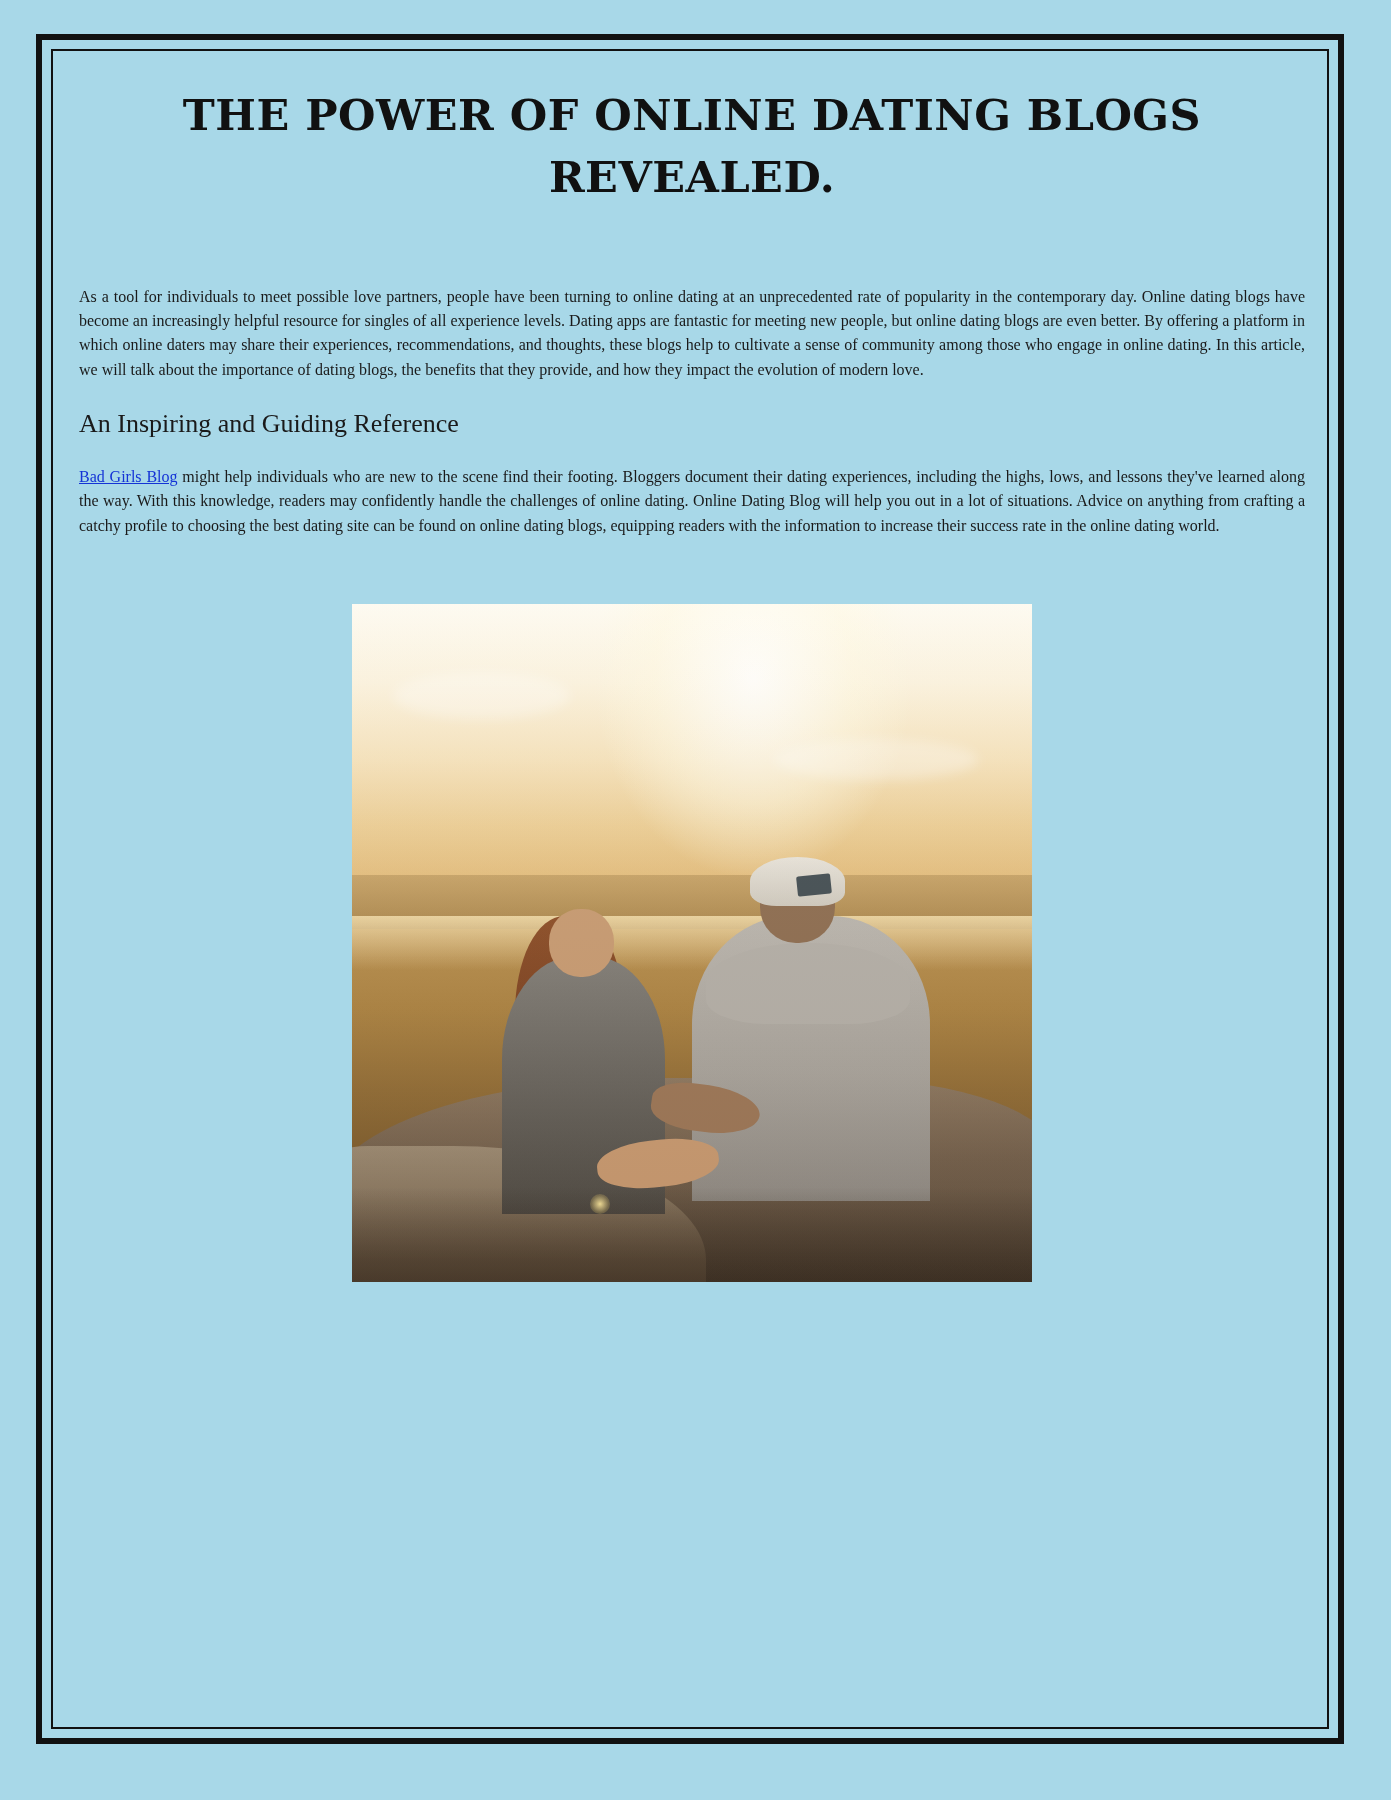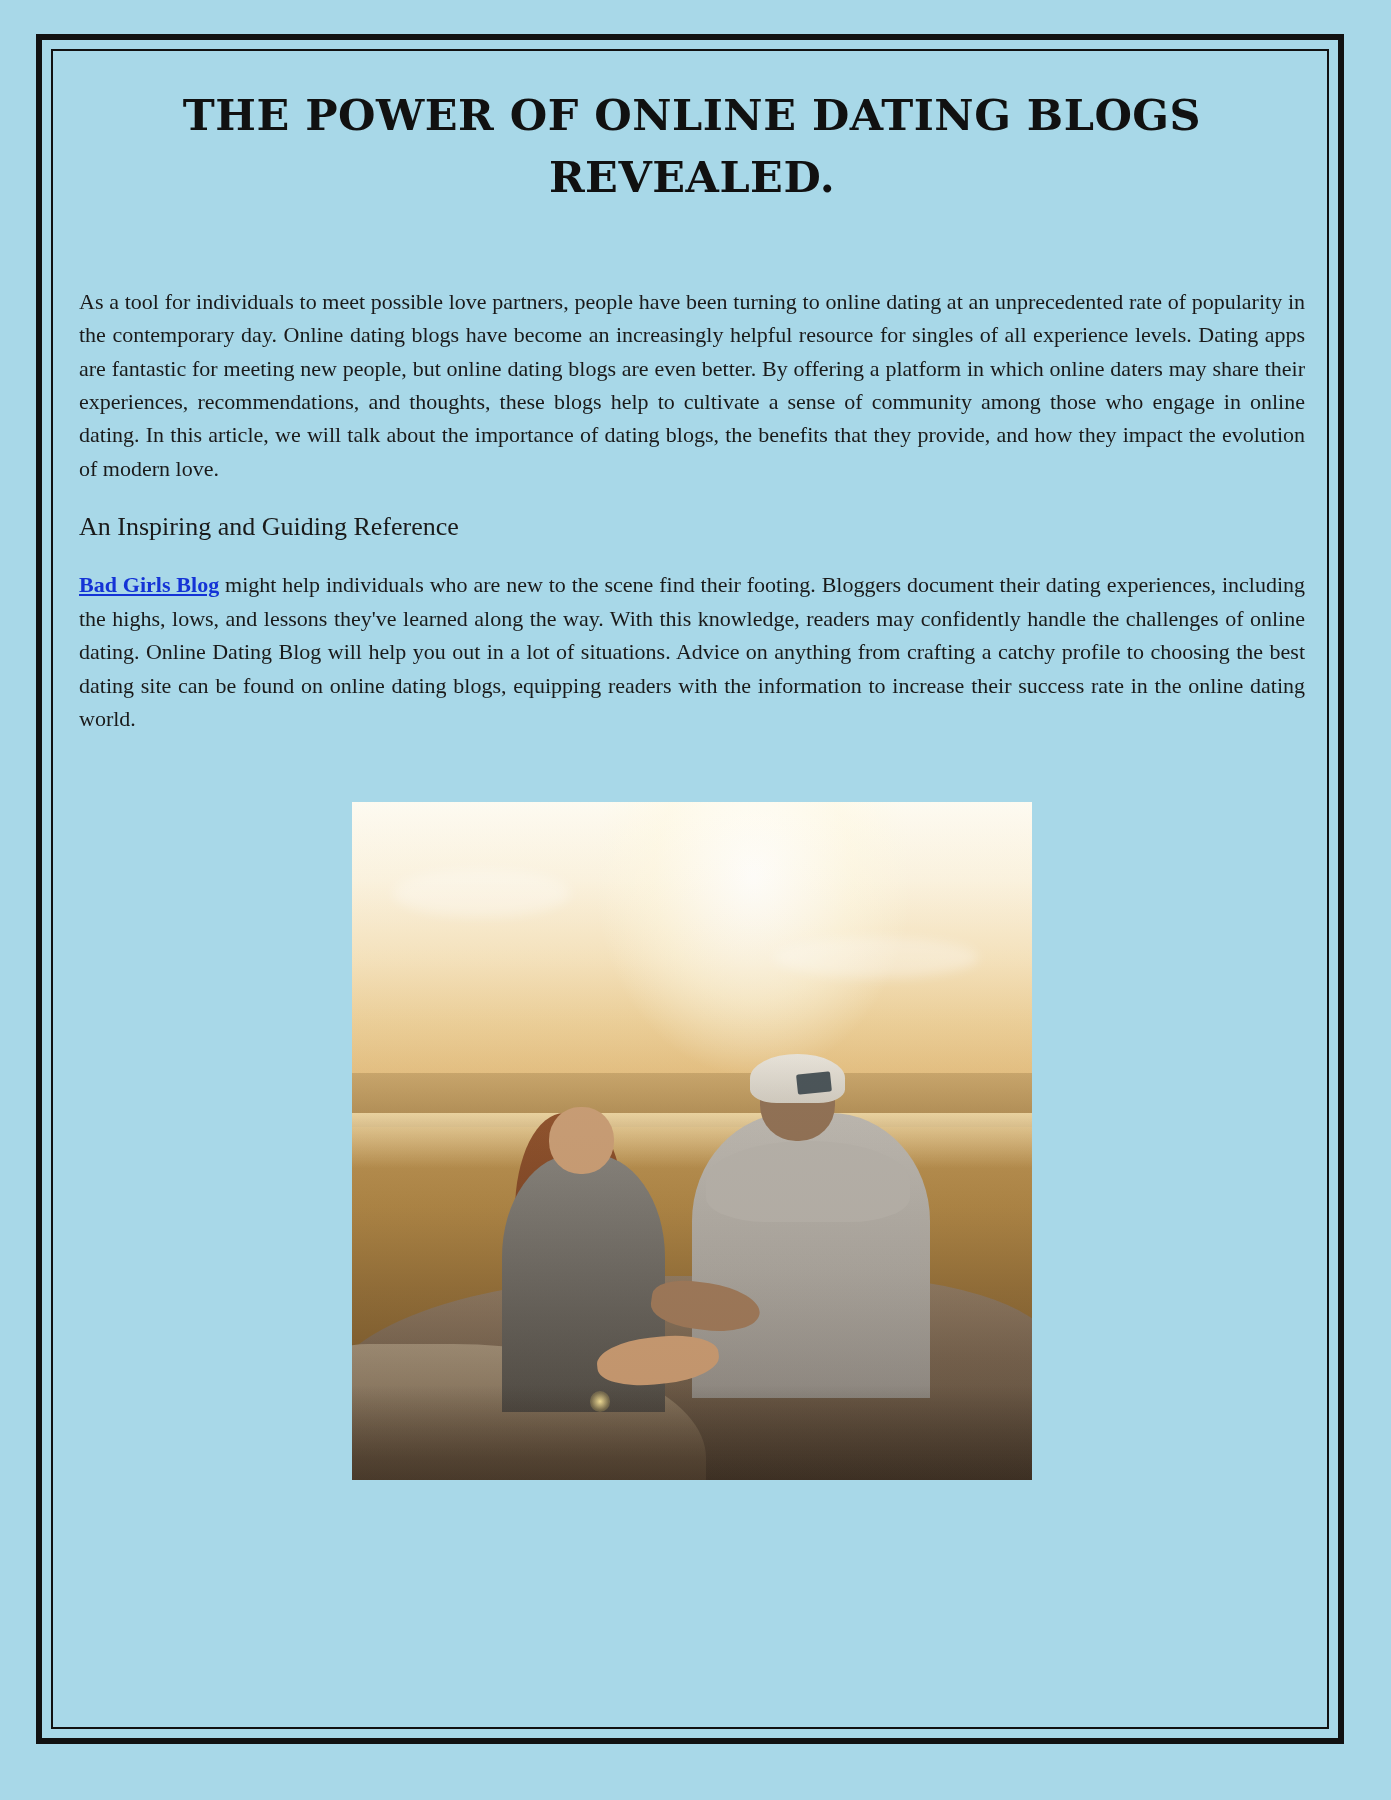--- a/index.html
+++ b/index.html
@@ -59,38 +59,38 @@
     padding: 14px 20px 0 20px;
     text-transform: uppercase;
     font-variant: small-caps;
   }
   .body-wrap {
     padding: 0 1px;
     margin-top: 76px;
   }
   p.body-par {
     font-family: "Liberation Serif", serif;
-    font-size: 22px;
+    font-size: 16px;
     line-height: 1.52;
     color: #1a1a1a;
     text-align: justify;
     text-justify: inter-word;
     margin: 0 0 22px 0;
   }
   p.subhead {
     font-family: "Liberation Serif", serif;
     font-size: 26px;
     line-height: 1.5;
     color: #1a1a1a;
     text-align: left;
     margin: 0 0 22px 0;
   }
   a.inline-link {
     color: #1433d6;
-    font-weight: bold;
+    font-weight: normal;
     text-decoration: underline;
   }
   .figure {
     margin-top: 66px;
     text-align: center;
   }
   .photo {
     position: relative;
     display: inline-block;
     width: 680px;

